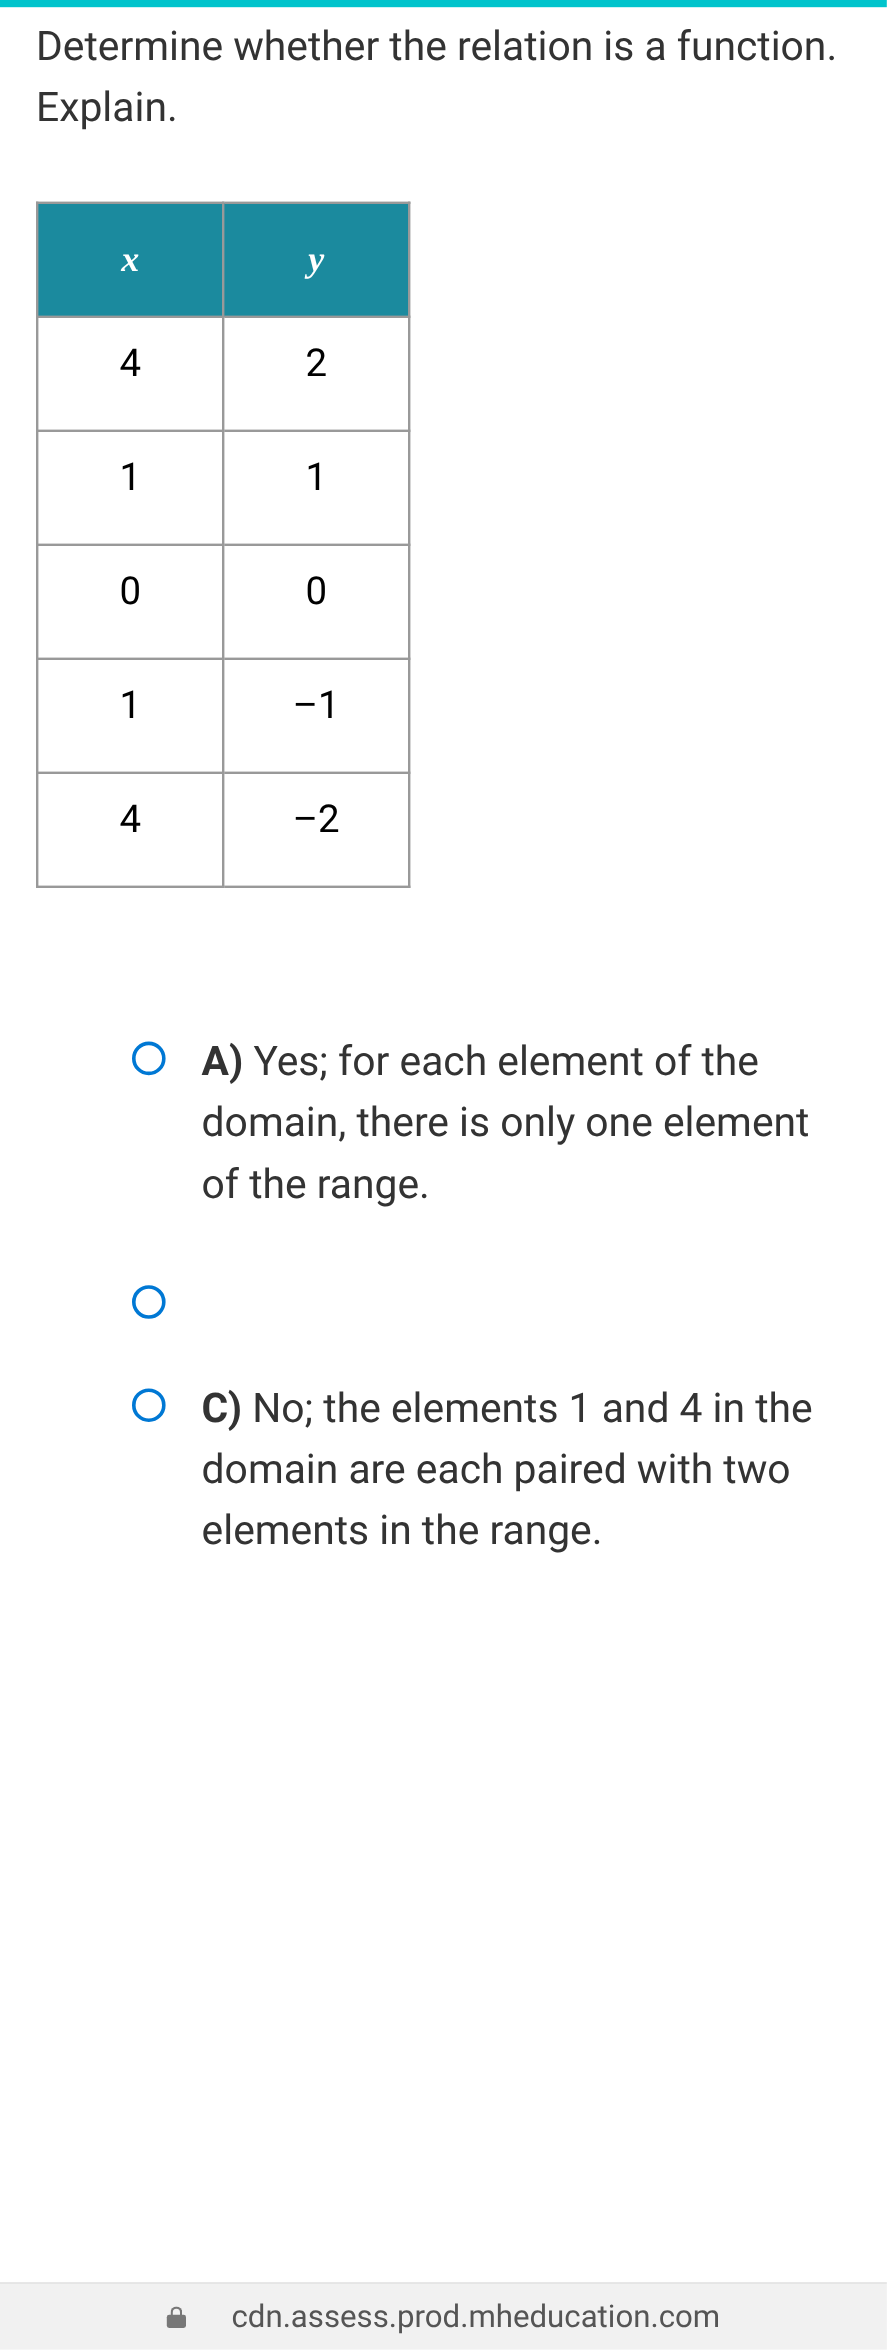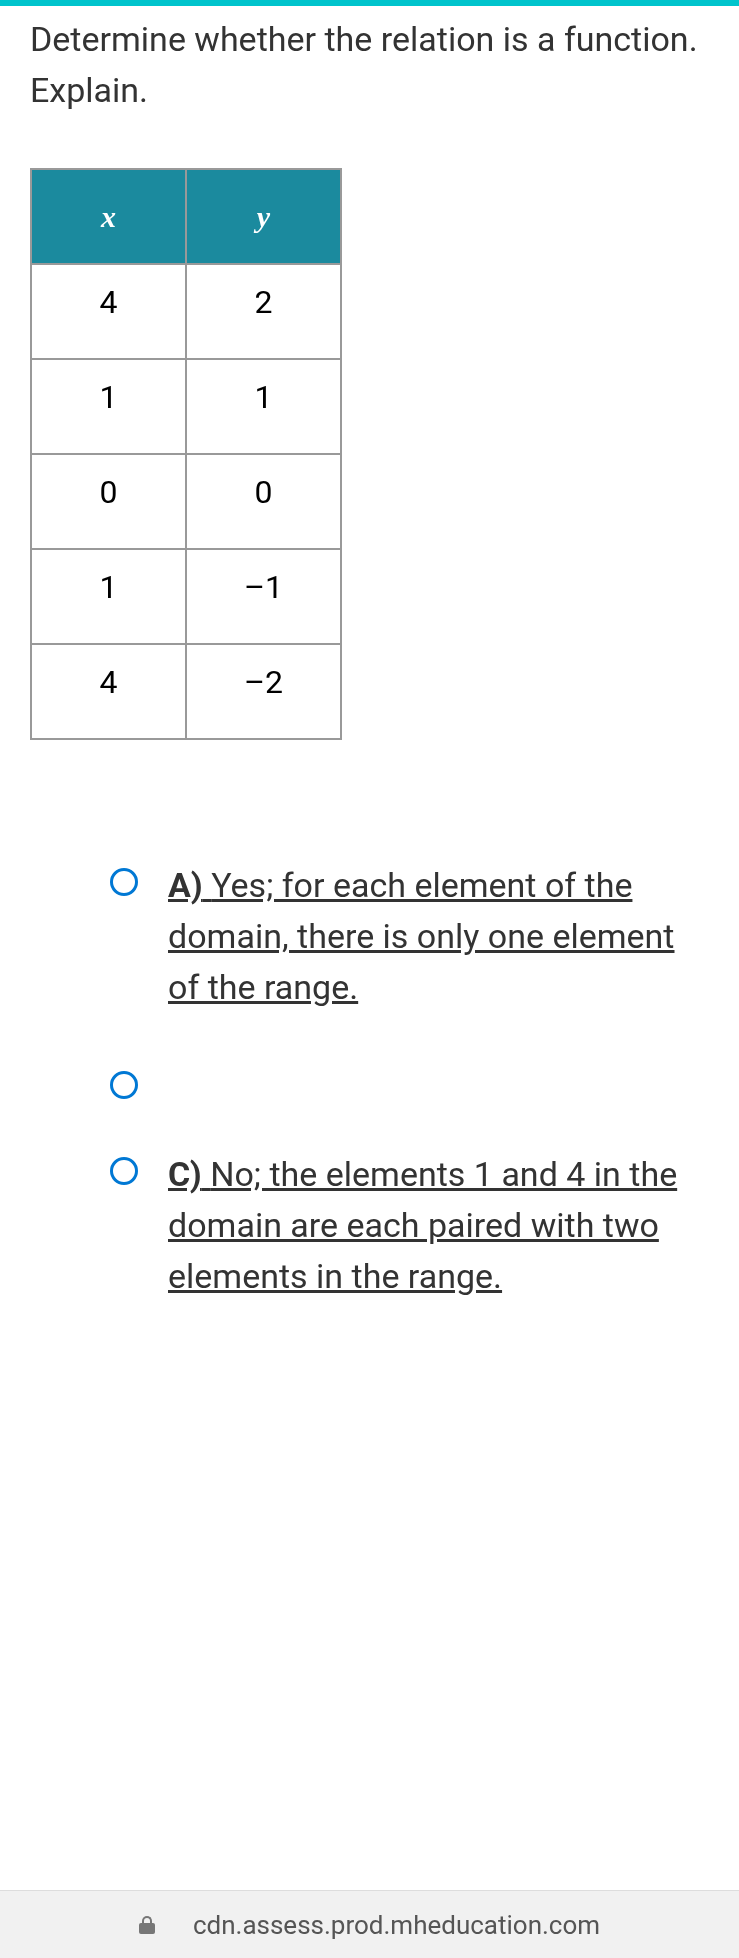--- a/index.html
+++ b/index.html
@@ -68,31 +68,30 @@
       border: 3px solid #0078d4;
       border-radius: 50%;
       flex-shrink: 0;
       margin-top: 8px;
       margin-right: 30px;
     }
     .option-text {
       font-size: 34px;
       color: #333;
       line-height: 1.5;
-      text-decoration: underline;
     }
     .option-label {
       font-weight: bold;
     }
     .bottom-bar {
       position: absolute;
       bottom: 0;
       left: 0;
       right: 0;
-      height: 68px;
+      height: 56px;
       background: #f1f1f1;
       border-top: 1px solid #ddd;
       display: flex;
       align-items: center;
       justify-content: center;
       font-size: 26px;
       color: #555;
       gap: 28px;
     }
     .lock-icon {

